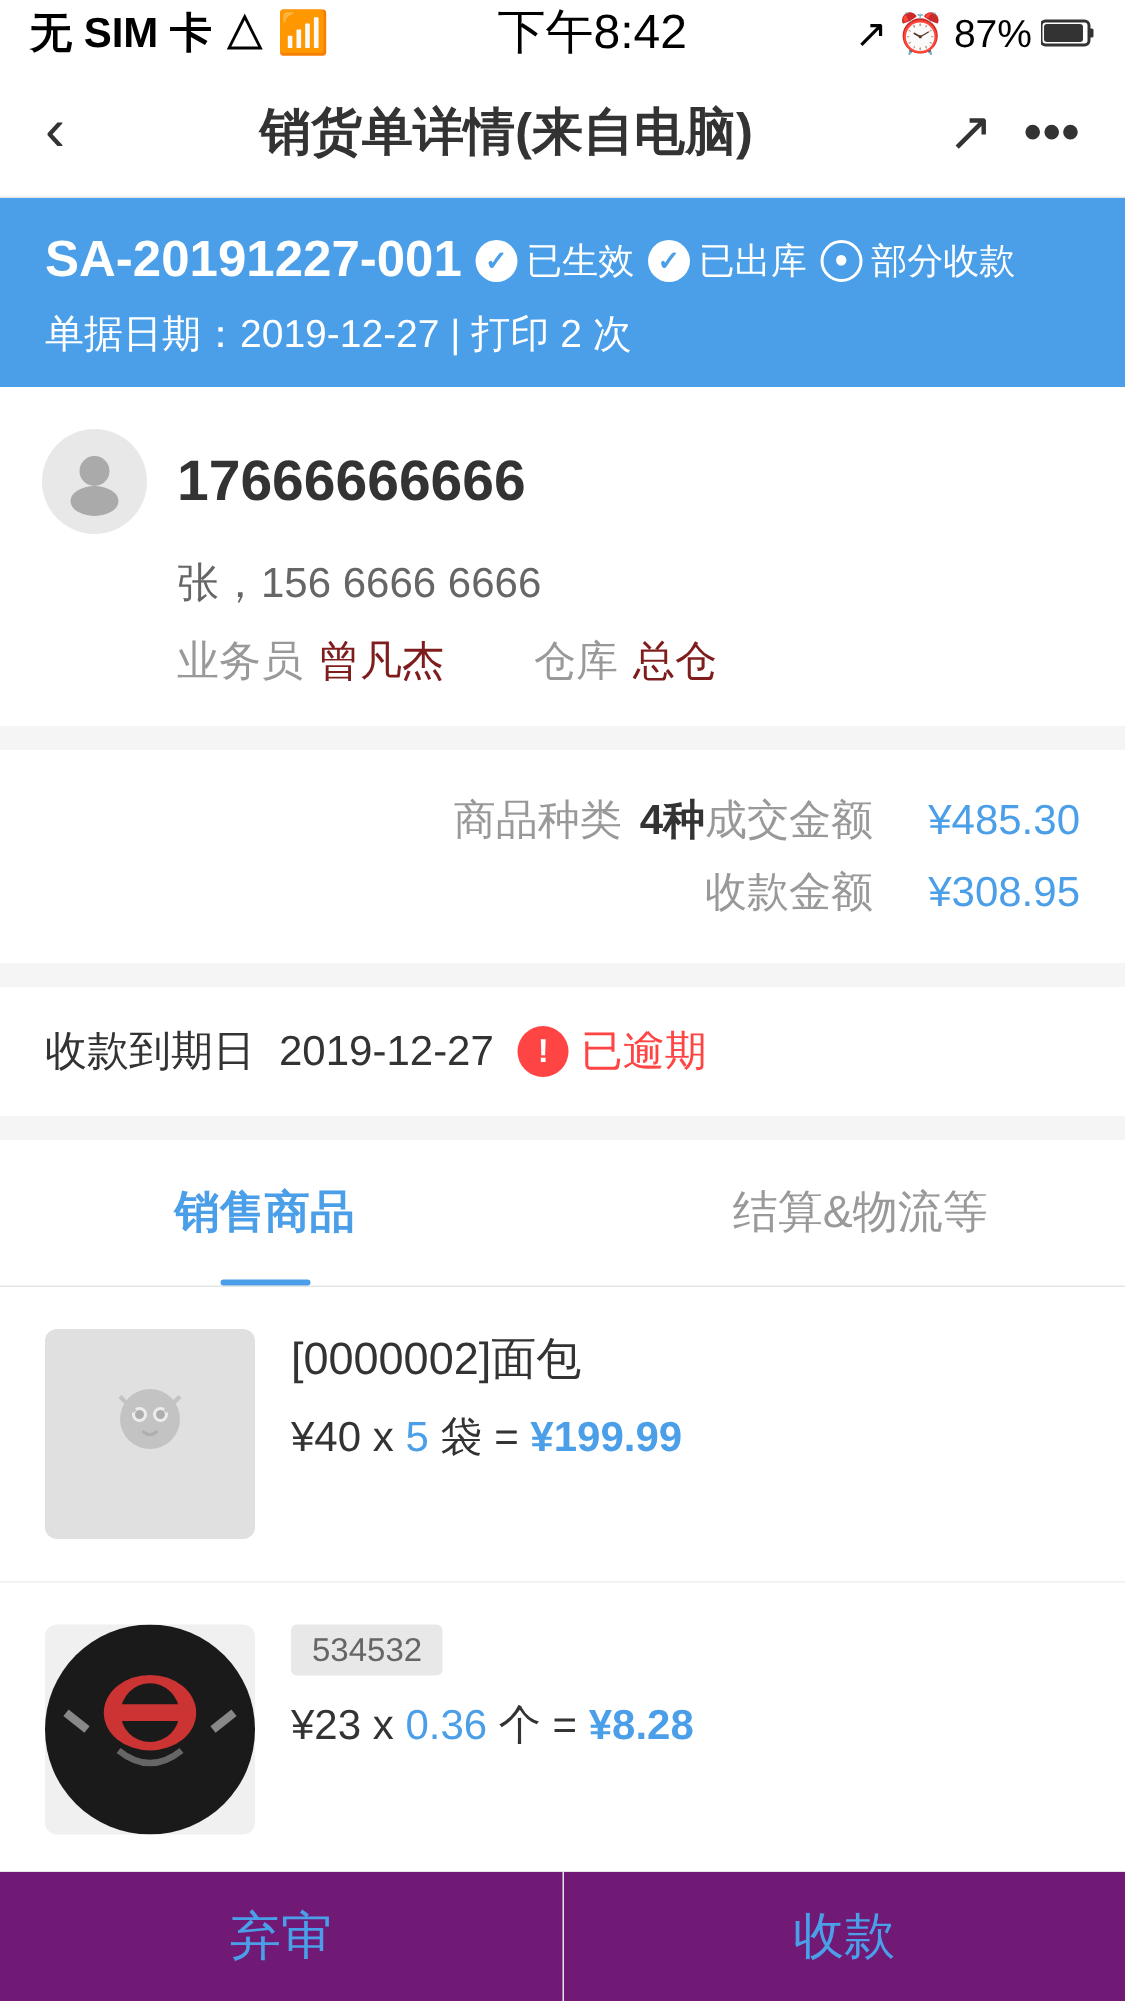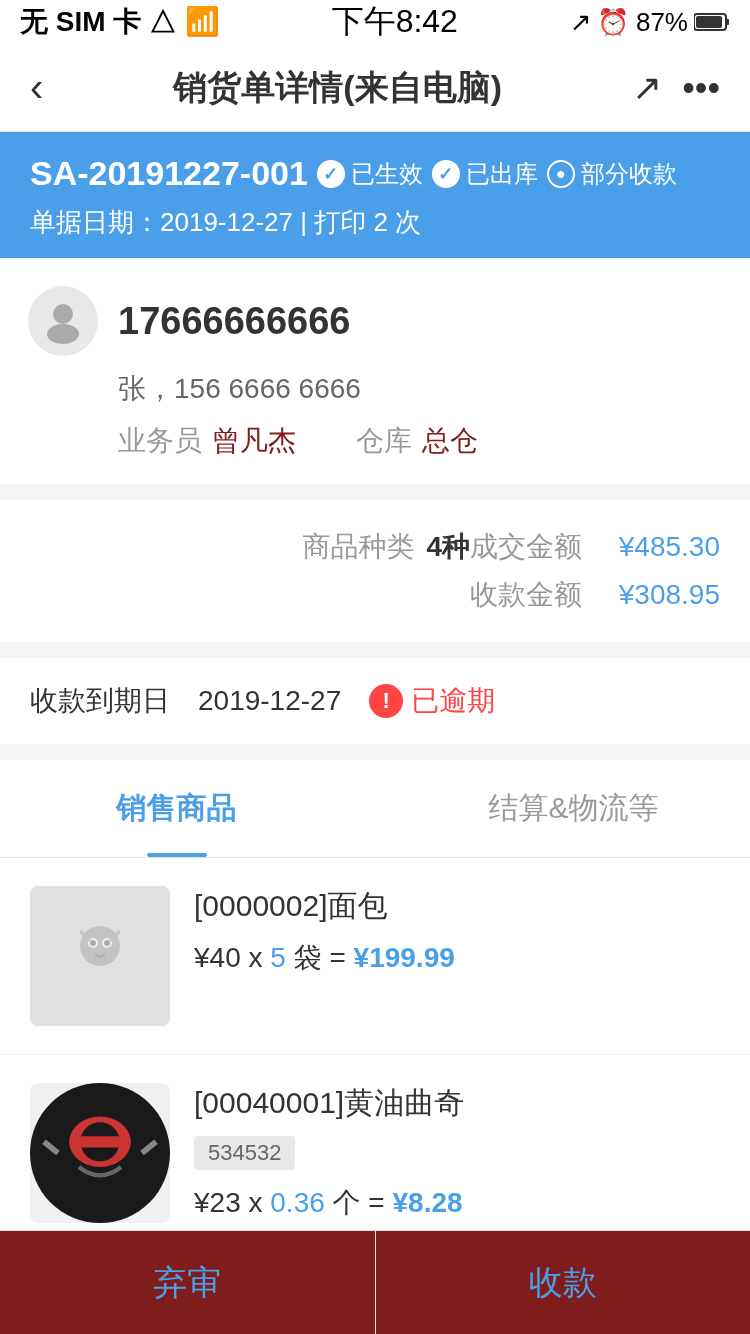--- a/index.html
+++ b/index.html
@@ -187,21 +187,21 @@
     .summary-item-label { color: #999; }
     .summary-item-value { color: #4A9FE8; font-weight: 500; min-width: 130px; text-align: right; }
 
     
     .due-section {
       background: #fff;
       padding: 24px 30px;
       margin-bottom: 0;
       display: flex;
       align-items: center;
-      gap: 28px;
+      gap: 16px;
       font-size: 28px;
       color: #333;
     }
     .overdue-badge {
       display: flex;
       align-items: center;
       gap: 8px;
       background: #fff;
     }
     .overdue-icon {
@@ -298,22 +298,22 @@
     }
     .product-price-highlight { color: #4A9FE8; font-weight: 600; }
     .product-qty-highlight { color: #4A9FE8; }
 
     
     .bottom-bar {
       position: fixed;
       bottom: 0;
       left: 0;
       width: 750px;
-      height: 104px;
-      background: #7f1d1d;
+      height: 87px;
+      background: #701a75;
       border-top: 1px solid #e5e5e5;
       display: flex;
       align-items: center;
     }
     .bottom-btn {
       flex: 1;
       height: 100%;
       display: flex;
       align-items: center;
       justify-content: center;
@@ -483,23 +483,20 @@
             <ellipse cx="50" cy="42" rx="22" ry="18" fill="#cc3333"></ellipse>
             <circle cx="50" cy="42" r="14" fill="#1a1a1a"></circle>
             <rect x="28" y="38" width="44" height="8" rx="4" fill="#cc3333"></rect>
             <path d="M35 60 Q50 72 65 60" stroke="#666" stroke-width="3" fill="none"></path>
             <line x1="20" y1="50" x2="10" y2="42" stroke="#888" stroke-width="4"></line>
             <line x1="80" y1="50" x2="90" y2="42" stroke="#888" stroke-width="4"></line>
           </svg>
         </div>
       </div>
       <div class="product-info">
-        <div class="product-name">
-          <span>[00040001]黄油曲奇</span>
-        </div>
         <div class="product-tag">534532</div>
         <div class="product-price">
           <span>¥23</span>
           <span> x </span>
           <span class="product-qty-highlight">0.36</span>
           <span>个</span>
           <span> = </span>
           <span class="product-price-highlight">¥8.28</span>
         </div>
       </div>

